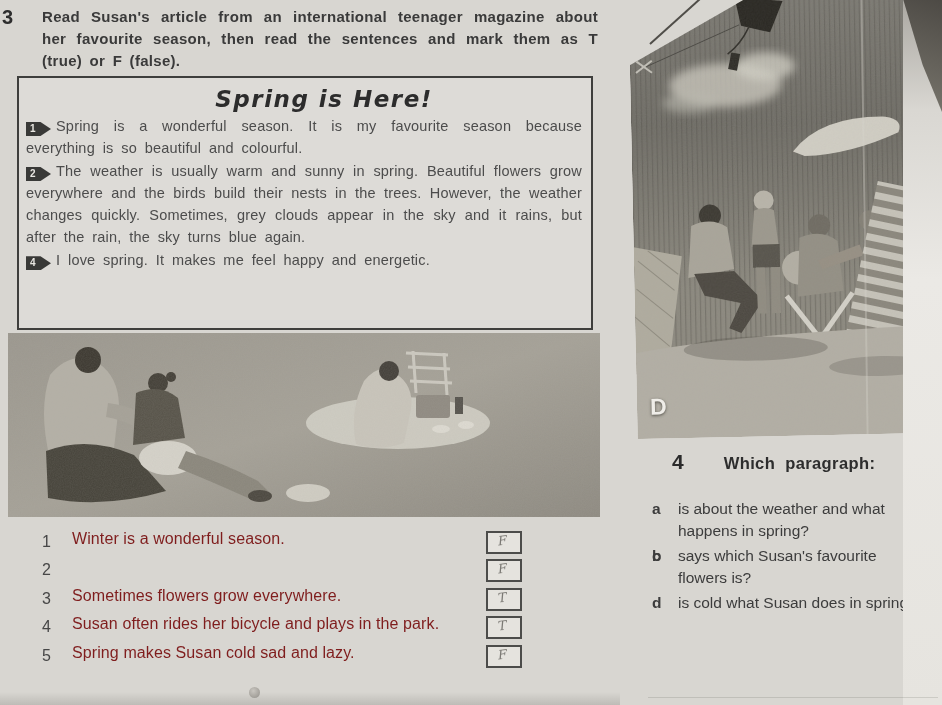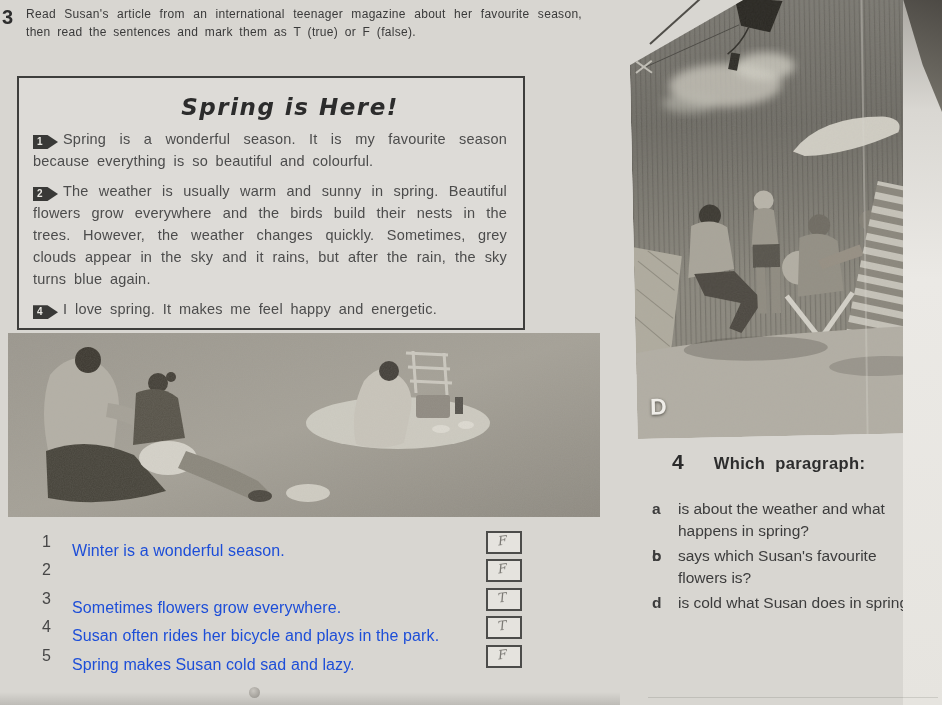--- a/index.html
+++ b/index.html
@@ -3,61 +3,61 @@
 <meta charset="utf-8">
 <style>
   html,body{margin:0;padding:0;background:#b5b3ae;}
   .page{position:relative;width:942px;height:705px;overflow:hidden;
         background:linear-gradient(115deg,#e0ded9 0%,#d8d6d1 45%,#d2d0cb 80%,#cuc 100%);
         background-color:#d8d6d1;
         font-family:"Liberation Sans",sans-serif;}
   
   .ex3{position:absolute;left:2px;top:6px;width:600px;}
   .ex3-num{position:absolute;left:0;top:0;font-size:20px;font-weight:bold;color:#2e2e2e;}
-  .ex3-text{margin-left:24px;width:556px;font-size:12px;font-weight:normal;color:#3a3a3a;
+  .ex3-text{margin-left:40px;width:556px;font-size:15px;font-weight:bold;color:#3a3a3a;
             text-align:justify;line-height:1.48;word-spacing:3px;letter-spacing:.3px;}
   
-  .article{position:absolute;left:17px;top:76px;width:508px;height:254px;border:2px solid #3e3e3c;
-           background:rgba(232,230,225,.35);padding:16px 8px 0 6px;box-sizing:border-box;overflow:hidden;}
+  .article{position:absolute;left:17px;top:76px;width:576px;height:254px;border:2px solid #3e3e3c;
+           background:rgba(232,230,225,.35);padding:8px 8px 0 6px;box-sizing:border-box;overflow:hidden;}
   .article-title{text-align:center;text-indent:40px;margin:0 0 3px 0;font-size:23px;
                  font-family:"DejaVu Sans",sans-serif;font-style:italic;font-weight:600;
                  letter-spacing:1.5px;color:#2c2c2c;}
-  .para{margin:8px;font-size:14.5px;color:#4c4c4c;text-align:justify;line-height:1.52;
+  .para{margin:1px;font-size:14.5px;color:#4c4c4c;text-align:justify;line-height:1.52;
         word-spacing:3.5px;letter-spacing:.2px;}
   .flag{display:inline-block;width:25px;height:14px;background:#393937;color:#e9e7e2;
         clip-path:polygon(0 0,58% 0,100% 50%,58% 100%,0 100%);
         font-size:10px;font-weight:bold;font-style:normal;line-height:14px;text-align:left;
         padding-left:4px;box-sizing:border-box;margin-right:5px;vertical-align:-1px;}
   
   .photo-picnic{position:absolute;left:8px;top:333px;width:592px;height:184px;}
   .photo-picnic svg{display:block;}
   
   .statements{position:absolute;left:42px;top:530px;width:486px;}
   .stmt-row{position:relative;height:28.4px;}
   .stmt-num{position:absolute;left:0;top:3px;font-size:16px;color:#474747;}
-  .stmt-text{position:absolute;left:30px;top:12px;font-size:16px;color:#1d4ed8;
+  .stmt-text{position:absolute;left:30px;top:0;font-size:16px;color:#7f1d1d;
              letter-spacing:.1px;white-space:nowrap;}
   .tf-box{position:absolute;left:444px;top:1px;width:32px;height:19px;border:2px solid #4c4c4a;
           background:rgba(240,238,233,.55);}
   .tf-letter{position:absolute;left:10px;top:0px;font-size:13px;font-style:italic;color:#7b7974;
              font-family:"DejaVu Serif",serif;transform:rotate(-6deg);}
   
   .photo-beach{position:absolute;left:633px;top:-4px;width:302px;height:440px;
                transform:rotate(-1.2deg);}
   .photo-beach-inner{position:relative;width:100%;height:100%;
                clip-path:polygon(40% 0,100% 0,100% 100%,0 100%,0 15%);}
   .photo-label{position:absolute;left:13px;bottom:18px;font-size:23px;font-weight:bold;color:#efede8;
                text-shadow:0 1px 3px rgba(40,38,33,.7);}
   .kite-string{position:absolute;left:650px;top:43px;width:70px;height:2px;background:#504e49;
                transform:rotate(-42deg);transform-origin:left center;}
   
   .ex4{position:absolute;left:646px;top:450px;width:292px;}
   .ex4-head{display:flex;align-items:baseline;}
   .ex4-num{font-size:21px;font-weight:bold;color:#2b2b2b;margin-left:26px;}
-  .ex4-title{font-size:16.5px;font-weight:bold;color:#2d2d2d;margin-left:30px;
+  .ex4-title{font-size:16.5px;font-weight:bold;color:#2d2d2d;margin-left:40px;
              word-spacing:5px;letter-spacing:.4px;text-align:center;}
   .ex4-items{margin-top:24px;}
   .ex4-item{position:relative;padding-left:32px;width:244px;font-size:15.5px;color:#3c3c3c;
             line-height:1.42;margin-bottom:3px;}
   .ex4-letter{position:absolute;left:6px;top:0;font-weight:bold;}
   
   .page-edge{position:absolute;left:903px;top:0;width:39px;height:705px;
              background:linear-gradient(180deg,#aba8a2 0,#d9d7d2 110px,#ebe9e5 280px,#e6e4df 100%);}
   .corner-dark{position:absolute;left:896px;top:0;width:46px;height:112px;
                background:linear-gradient(200deg,#4d4a45,#7b786f);

